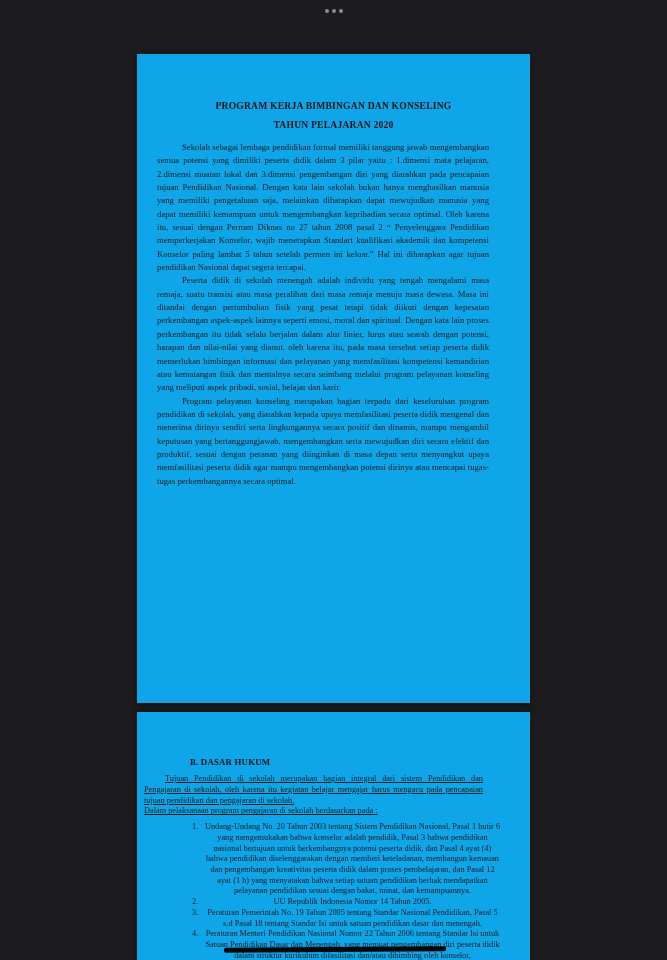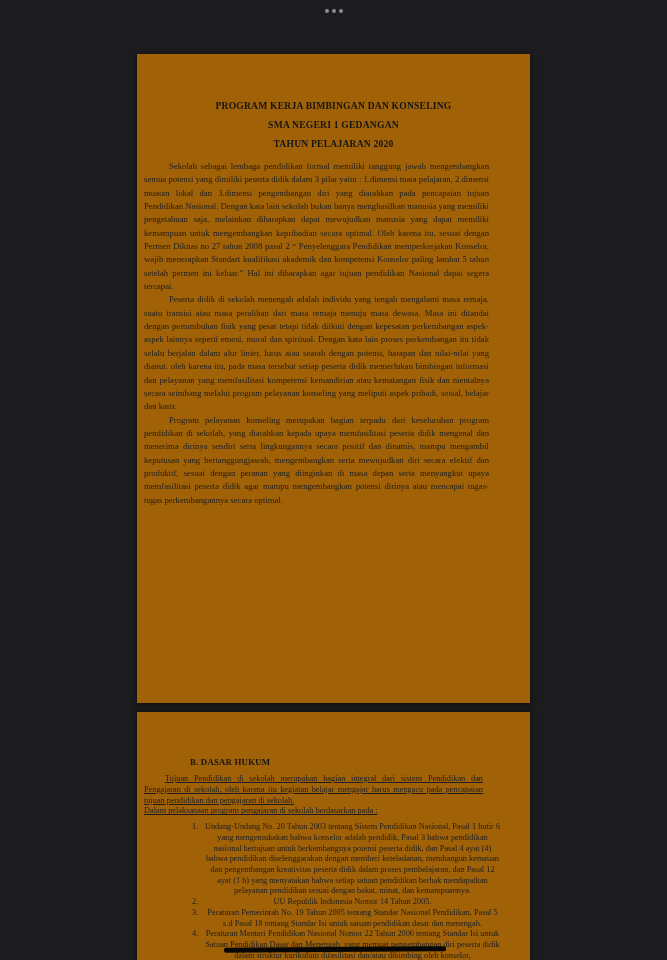--- a/index.html
+++ b/index.html
@@ -11,36 +11,36 @@
     font-family:"Liberation Serif", serif;
   }
   
   .more-dots{
     position:absolute;top:7px;left:50%;transform:translateX(-50%);
     display:flex;gap:3px;cursor:pointer;padding:2px 4px;
   }
   .more-dots .dot{width:4px;height:4px;border-radius:50%;background:#8e8e91;}
   
   .page{
-    position:absolute;left:137px;width:393px;background:#a16207;
+    position:absolute;left:137px;width:393px;background:#0ea5e9;
     box-shadow:0 1px 6px rgba(0,0,0,0.55);
     color:#1d1d1d;
   }
   .page-1{top:54px;height:649px;}
   .page-2{top:712px;height:300px;}
   .doc-title{
     margin-top:42px;text-align:center;font-weight:bold;
     font-size:9.6px;line-height:19px;letter-spacing:0.2px;color:#151515;
   }
   .section-heading{
     font-weight:bold;font-size:8.8px;color:#151515;
     margin:14px 0 0 53px;letter-spacing:0.2px;
   }
   .body-1{
-    margin:7px 41px 0 7px;
+    margin:7px 41px 0 20px;
     font-size:8.7px;line-height:13.35px;text-align:justify;
   }
   .body-1 p{margin:0;text-indent:25px;}
   .page-2 .section-heading{margin-top:45px;}
   .body-2{
     margin:7px 47px 0 7px;
     font-size:8.3px;line-height:10.8px;text-align:justify;
   }
   .body-2 p{margin:0;text-decoration:underline;}
   .body-2 .intro{text-indent:21px;}
@@ -58,21 +58,20 @@
 
 <div class="more-dots">
   <span class="dot"></span>
   <span class="dot"></span>
   <span class="dot"></span>
 </div>
 
 <div class="page page-1">
   <div class="doc-title">
     <div>PROGRAM KERJA BIMBINGAN DAN KONSELING</div>
-    <div>SMA NEGERI 1 GEDANGAN</div>
     <div>TAHUN PELAJARAN 2020</div>
   </div>
   <div class="body-1">
     <p>Sekolah sebagai lembaga pendidikan formal memiliki tanggung jawab mengembangkan semua potensi yang dimiliki peserta didik dalam 3 pilar yaitu : 1.dimensi mata pelajaran, 2.dimensi muatan lokal dan 3.dimensi pengembangan diri yang diarahkan pada pencapaian tujuan Pendidikan Nasional. Dengan kata lain sekolah bukan hanya menghasilkan manusia yang memiliki pengetahuan saja, melainkan diharapkan dapat mewujudkan manusia yang dapat memiliki kemampuan untuk mengembangkan kepribadian secara optimal. Oleh karena itu, sesuai dengan Permen Diknas no 27 tahun 2008 pasal 2  “ Penyelenggara Pendidikan memperkerjakan Konselor, wajib menerapkan Standart kualifikasi akademik dan kompetensi Konselor paling lambat 5 tahun setelah permen ini keluar.” Hal ini diharapkan agar tujuan pendidikan Nasional dapat segera tercapai.</p>
     <p>Peserta didik di sekolah menengah adalah individu yang tengah mengalami masa remaja, suatu transisi atau masa peralihan dari masa remaja menuju masa dewasa. Masa ini ditandai dengan pertumbuhan fisik yang pesat tetapi tidak diikuti dengan kepesatan perkembangan aspek-aspek lainnya seperti emosi, moral dan spiritual. Dengan kata lain proses perkembangan itu tidak selalu berjalan dalam alur linier, lurus atau searah dengan potensi, harapan dan nilai-nilai yang dianut. oleh karena itu, pada masa tersebut setiap peserta didik memerlukan bimbingan informasi dan pelayanan yang memfasilitasi kompetensi kemandirian atau kematangan fisik dan mentalnya secara seimbang melalui program pelayanan konseling yang meliputi aspek pribadi, sosial, belajar dan karir.</p>
     <p>Program pelayanan konseling merupakan bagian terpadu dari keseluruhan program pendidikan di sekolah, yang diarahkan kepada upaya memfasilitasi peserta didik mengenal dan menerima dirinya sendiri serta lingkungannya secara positif dan dinamis, mampu mengambil keputusan yang bertanggungjawab, mengembangkan serta mewujudkan diri secara efektif dan produktif, sesuai dengan peranan yang diinginkan di masa depan serta menyangkut upaya memfasilitasi peserta didik agar mampu mengembangkan potensi dirinya atau mencapai tugas-tugas perkembangannya secara optimal.</p>
   </div>
 </div>
 
 <div class="page page-2">

